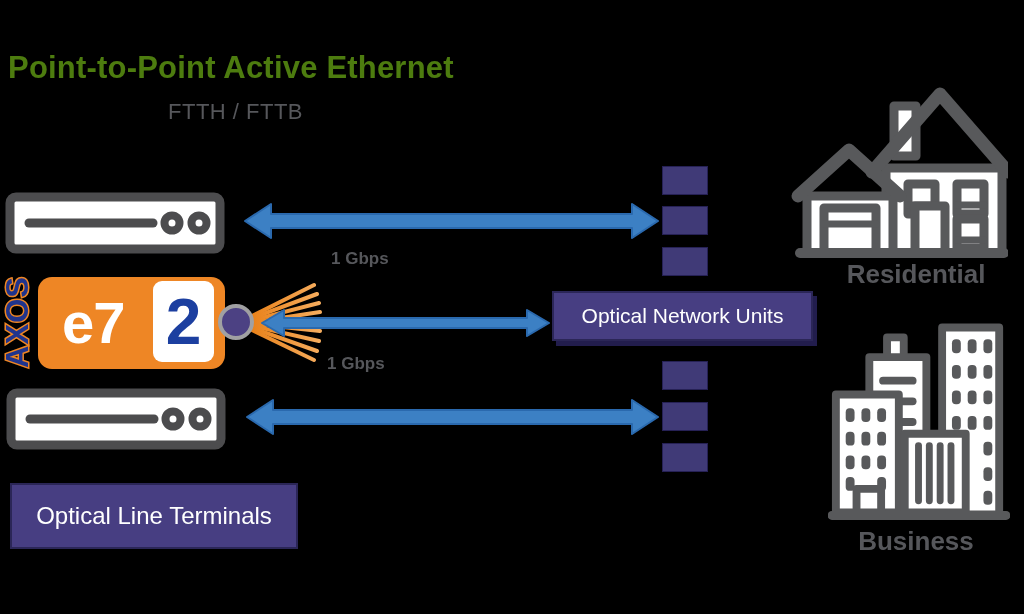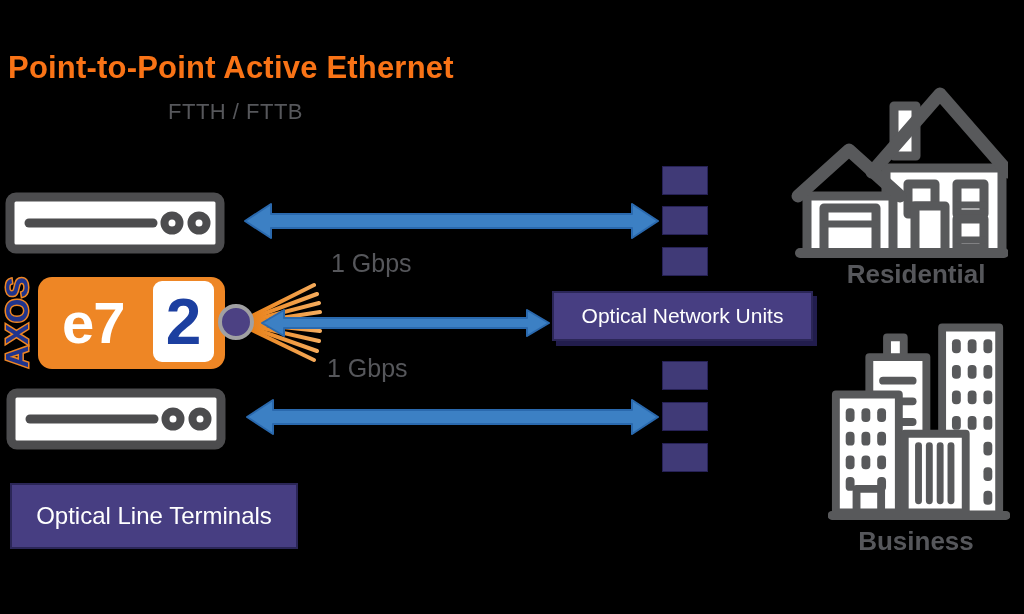--- a/index.html
+++ b/index.html
@@ -2,21 +2,21 @@
 <html><head>
 <meta charset="utf-8">
 <style>
   html,body{margin:0;padding:0;background:#000;}
   .canvas{
     position:relative;width:1024px;height:614px;background:#000;
     font-family:"Liberation Sans",sans-serif;overflow:hidden;
   }
   .abs{position:absolute;}
   .title{
-    left:8px;top:50px;font-size:31px;font-weight:bold;color:#f97316;
+    left:8px;top:50px;font-size:31px;font-weight:bold;color:#4d7c0f;
     letter-spacing:.2px;white-space:nowrap;
   }
   .subtitle{
     left:168px;top:99px;font-size:22px;font-weight:normal;color:#56575B;
     white-space:nowrap;letter-spacing:.5px;
   }
   .device{width:220px;height:62px;}
   .device-top{left:5px;top:192px;}
   .device-bottom{left:6px;top:388px;}
   .axos-svg{left:0px;top:263px;width:40px;height:118px;}
@@ -31,21 +31,21 @@
   .e7-text{
     margin-left:24px;font-size:58px;font-weight:bold;color:#fff;line-height:1;
     letter-spacing:-1px;
   }
   .card2{
     position:absolute;left:115px;top:4px;width:61px;height:81px;background:#fff;
     border-radius:9px;display:flex;align-items:center;justify-content:center;
   }
   .card2-num{font-size:64px;font-weight:bold;color:#1C3FA0;line-height:1;}
   .net-layer{left:0;top:0;width:1024px;height:614px;pointer-events:none;}
-  .speed{font-size:25px;font-weight:normal;color:#56575B;white-space:nowrap;}
+  .speed{font-size:17px;font-weight:bold;color:#56575B;white-space:nowrap;}
   .speed-top{left:331px;top:249px;}
   .speed-mid{left:327px;top:354px;}
   .sq{
     position:absolute;left:662px;width:46px;height:29px;background:#403A77;
     border:1.5px solid #262155;box-sizing:border-box;
   }
   .sq1{top:166px}.sq2{top:206px}.sq3{top:247px}
   .sq4{top:361px}.sq5{top:402px}.sq6{top:443px}
   .node-box{
     background:#473E82;border:2px solid #2B2657;box-sizing:border-box;color:#fff;

